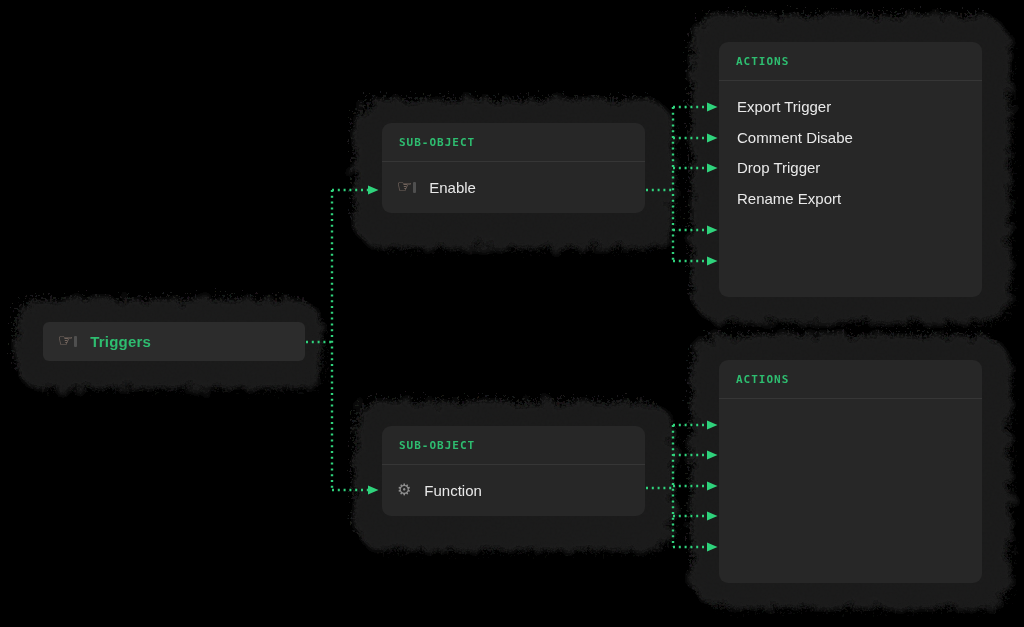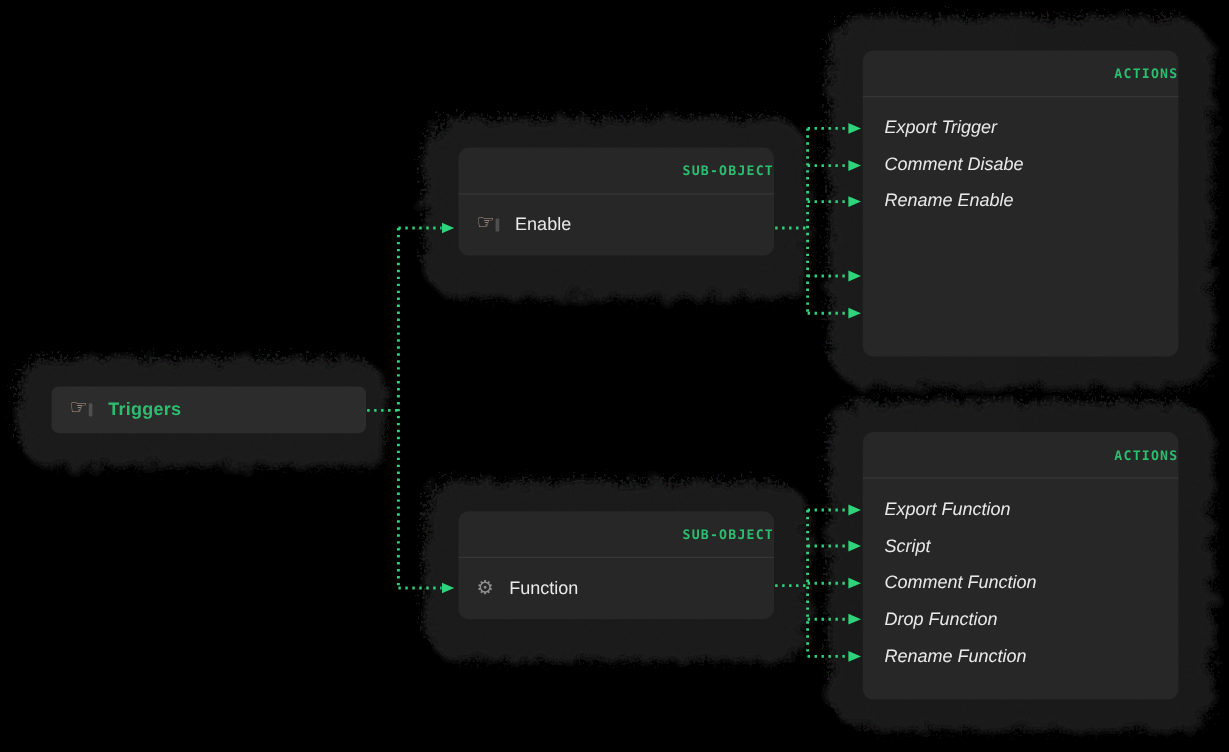--- a/index.html
+++ b/index.html
@@ -22,42 +22,42 @@
   }
   .root-label{
     color:var(--accent-green,#2ebd70);font-size:15px;font-weight:700;letter-spacing:.2px;text-align:center;
   }
 
   .card,.panel{background:var(--card-bg,#272727);border-radius:9px;}
   .card-header{
     height:38px;line-height:39px;padding-left:17px;
     border-bottom:1px solid var(--divider,rgba(255,255,255,.07));
     color:var(--accent-green,#2ebd70);
-    font-family:"DejaVu Sans Mono",monospace;font-size:11px;font-weight:700;letter-spacing:1px;text-align:right;
+    font-family:"DejaVu Sans Mono",monospace;font-size:11px;font-weight:700;letter-spacing:1px;
   }
   .card-row{
     height:51px;display:flex;align-items:center;padding-left:15px;gap:13px;
   }
   .obj-label{color:var(--text-primary,#e9e9e9);font-size:15px;}
 
   .icon{display:inline-flex;align-items:center;line-height:1;}
   .hand-glyph{
     color:var(--hand-icon,#b59a8c);font-size:17px;
     font-family:"DejaVu Sans",sans-serif;transform:translateY(-1px);
   }
   .hand-bar{width:3px;height:11px;background:#4f4f4f;border-radius:1px;margin-left:1px;}
   .gear-glyph{
     color:var(--gear-icon,#8f8f8f);font-size:16px;
     font-family:"DejaVu Sans",sans-serif;transform:translateY(-1px);
   }
 
   .items{padding-top:11px;}
   .item{
     height:30.7px;line-height:30.7px;padding-left:18px;
-    color:var(--text-primary,#e9e9e9);font-size:15px;white-space:nowrap;font-style:italic;
+    color:var(--text-primary,#e9e9e9);font-size:15px;white-space:nowrap;
   }
 </style>
 </head>
 <body>
 
 <div class="stage">
 
   <svg class="underlay" width="1024" height="627" viewBox="0 0 1024 627" aria-hidden="true">
     <defs>
       <filter id="fuzz" x="-30%" y="-30%" width="160%" height="160%">
@@ -140,28 +140,22 @@
       </span>
       <span class="obj-label">Function</span>
     </div>
   </div>
 
   <div class="panel" style="left:719px;top:42px;width:263px;height:255px;">
     <div class="card-header">ACTIONS</div>
     <div class="items">
         <div class="item">Export Trigger</div>
         <div class="item">Comment Disabe</div>
-        <div class="item">Rename Enable</div>
+        <div class="item">Drop Trigger</div>
+        <div class="item">Rename Export</div>
       </div>
   </div>
 
   <div class="panel" style="left:719px;top:360px;width:263px;height:223px;">
     <div class="card-header">ACTIONS</div>
-    <div class="items">
-        <div class="item">Export Function</div>
-        <div class="item">Script</div>
-        <div class="item">Comment Function</div>
-        <div class="item">Drop Function</div>
-        <div class="item">Rename Function</div>
-      </div>
   </div>
 
 </div>
 
 </body></html>

